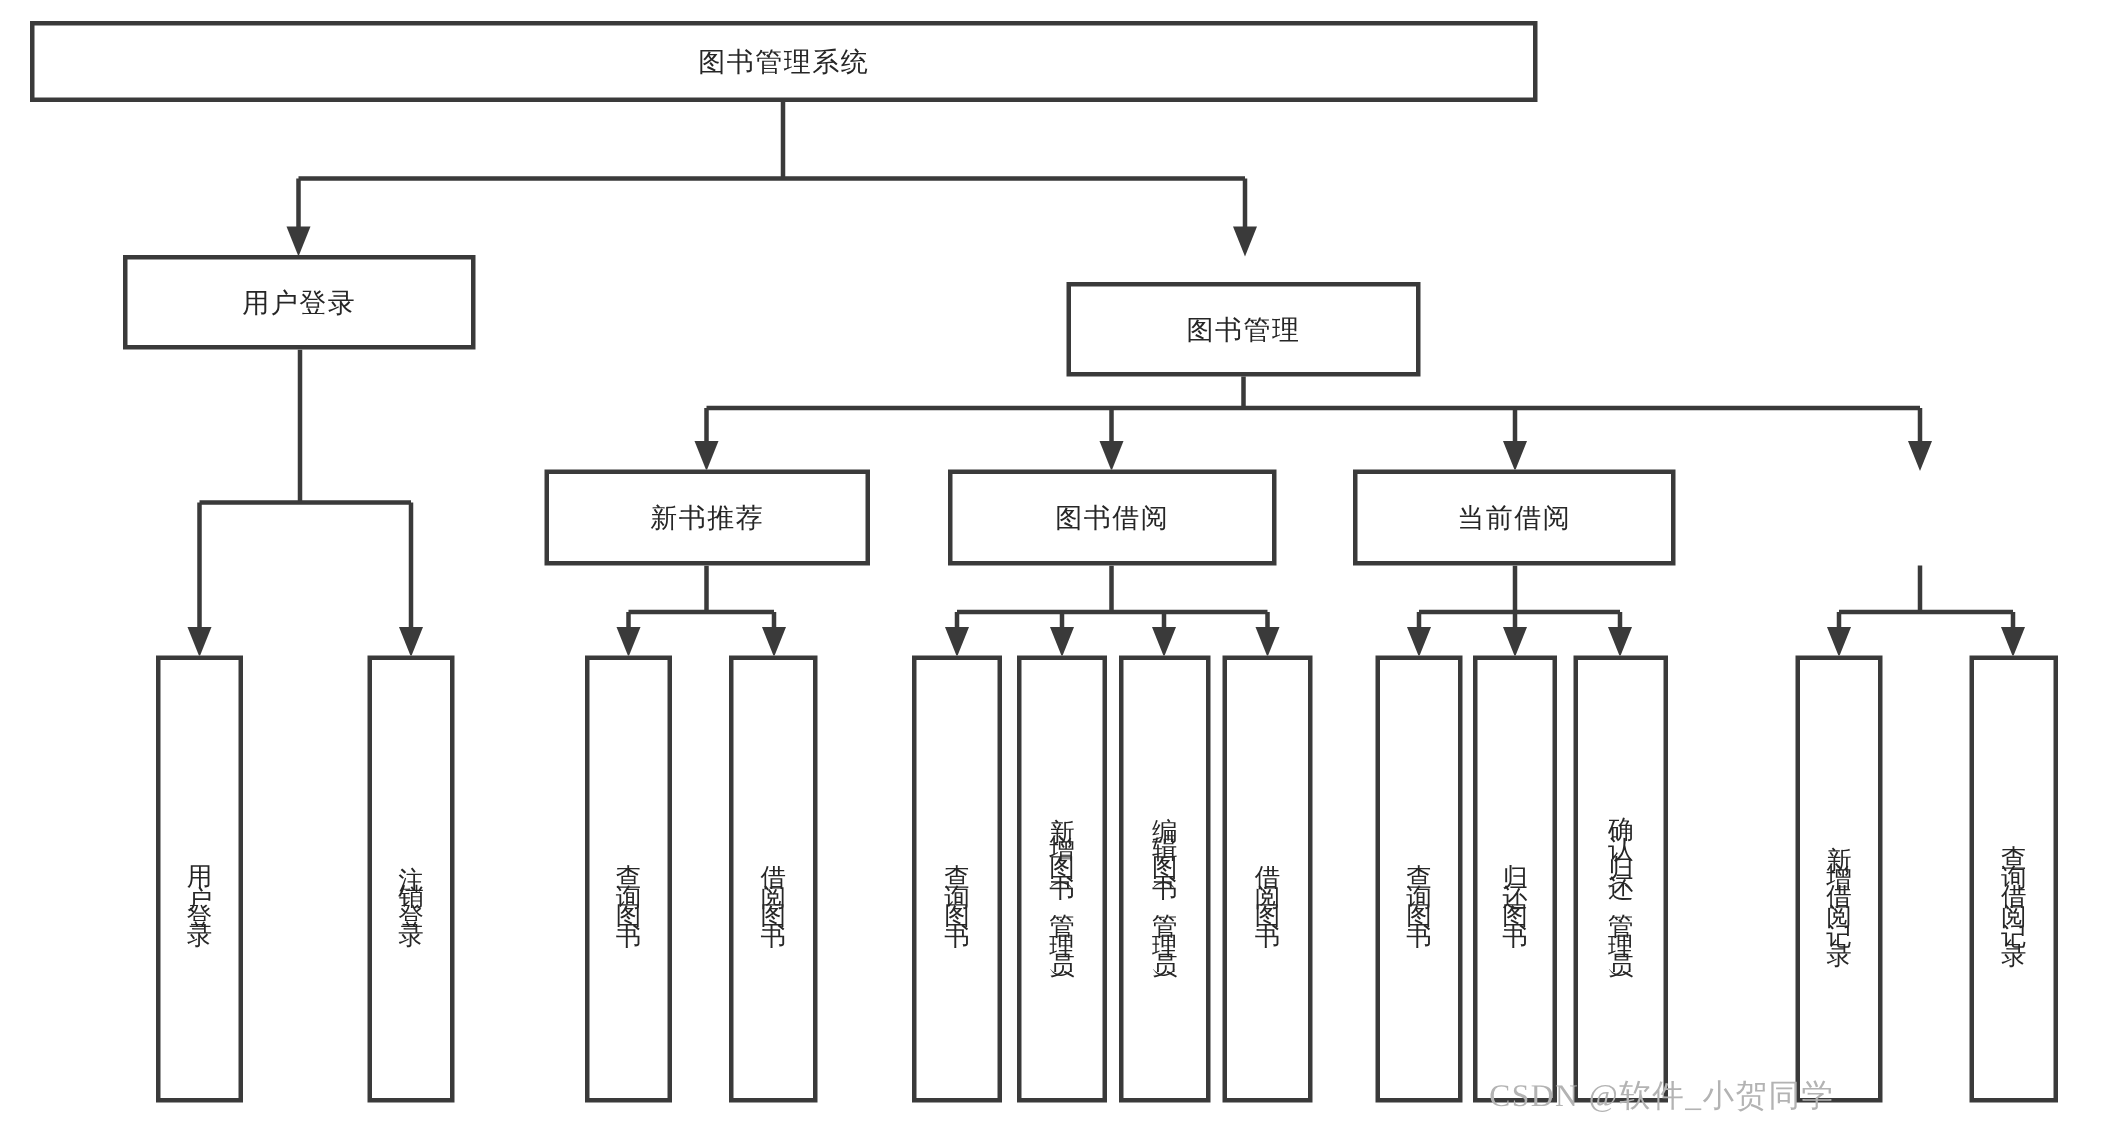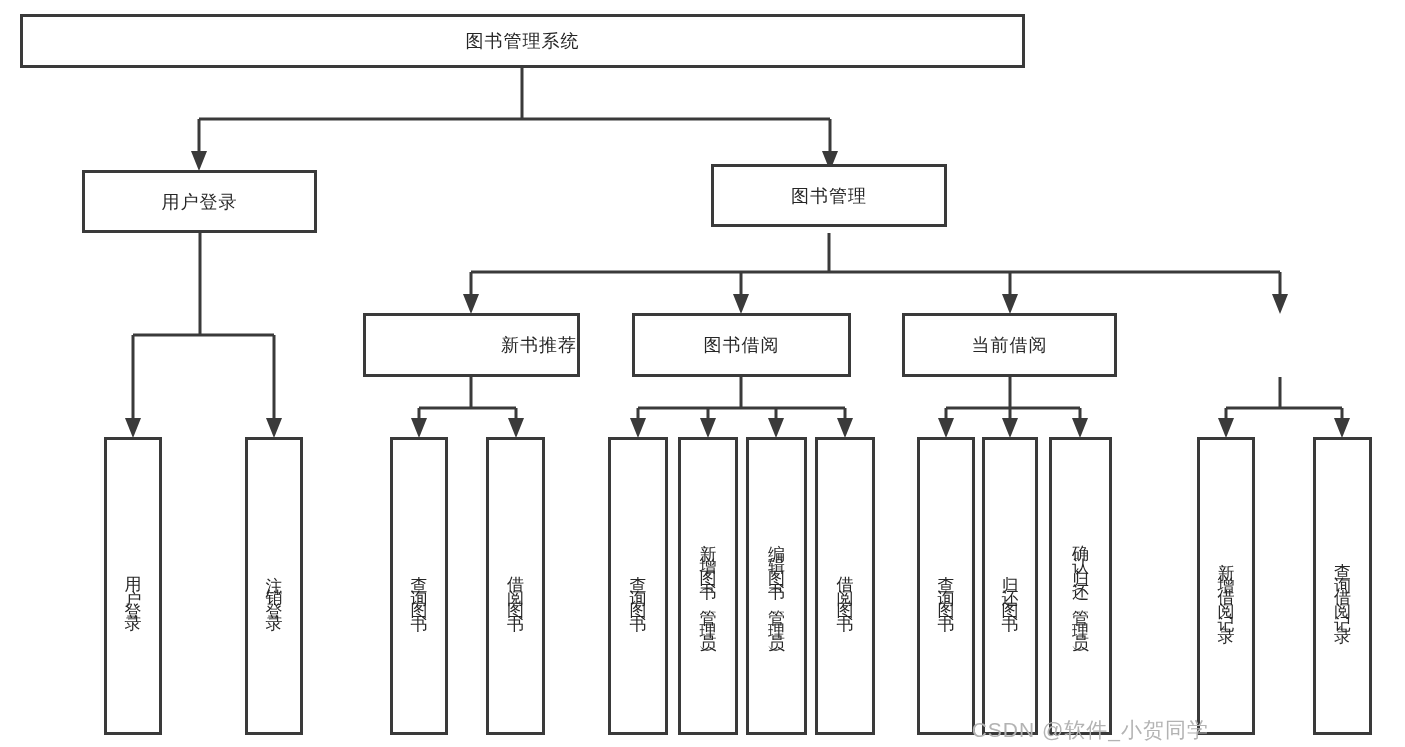--- a/index.html
+++ b/index.html
@@ -18,23 +18,23 @@
     color:var(--text,#262626);
     font-size:18px;letter-spacing:1px;
     text-align:center;
   }
   .vbox{
     writing-mode:vertical-rl;text-orientation:mixed;
     font-size:17px;letter-spacing:13px;line-height:1;
     padding-top:6px;
   }
   .watermark{
-    position:absolute;z-index:3;right:14px;bottom:3px;
+    position:absolute;z-index:3;right:0;bottom:3px;
     color:var(--watermark,#b3b3b3);
-    font-size:21px;letter-spacing:1px;white-space:nowrap;
+    font-size:21px;letter-spacing:1px;white-space:nowrap;font-family:Liberation Serif, serif;
   }
 </style>
 </head>
 <body>
 
 <div class="stage">
 
   <svg class="wires" width="1405" height="747" viewBox="0 0 1405 747">
     <g stroke="#3a3a3a" stroke-width="3" fill="none">
 
@@ -75,25 +75,25 @@
     </g>
   </svg>
 
   <div class="box" style="left:20px;top:14px;width:1005px;height:54px;">
     <span>图书管理系统</span>
   </div>
 
   <div class="box" style="left:82px;top:170px;width:235px;height:63px;">
     <span>用户登录</span>
   </div>
-  <div class="box" style="left:711px;top:164px;width:236px;height:63px;">
+  <div class="box" style="left:711px;top:188px;width:236px;height:63px;">
     <span>图书管理</span>
   </div>
 
-  <div class="box" style="left:363px;top:313px;width:217px;height:64px;justify-content:flex-end;">
+  <div class="box" style="left:363px;top:313px;width:217px;height:64px;">
     <span>新书推荐</span>
   </div>
   <div class="box" style="left:902px;top:313px;width:215px;height:64px;">
     <span>当前借阅</span>
   </div>
   <div class="box" style="left:632px;top:313px;width:219px;height:64px;">
     <span>图书借阅</span>
   </div>
 
   <div class="box vbox" style="left:104px;top:437px;width:58px;height:298px;">

